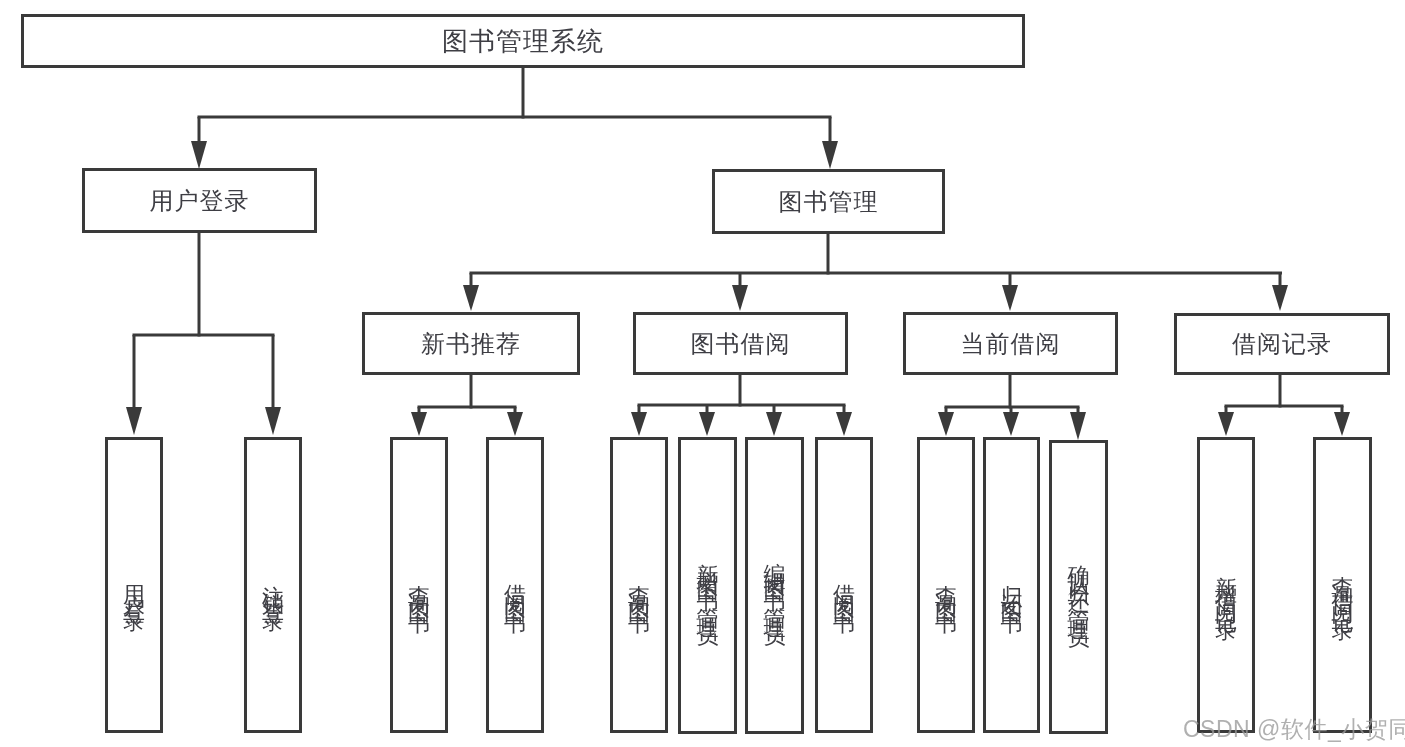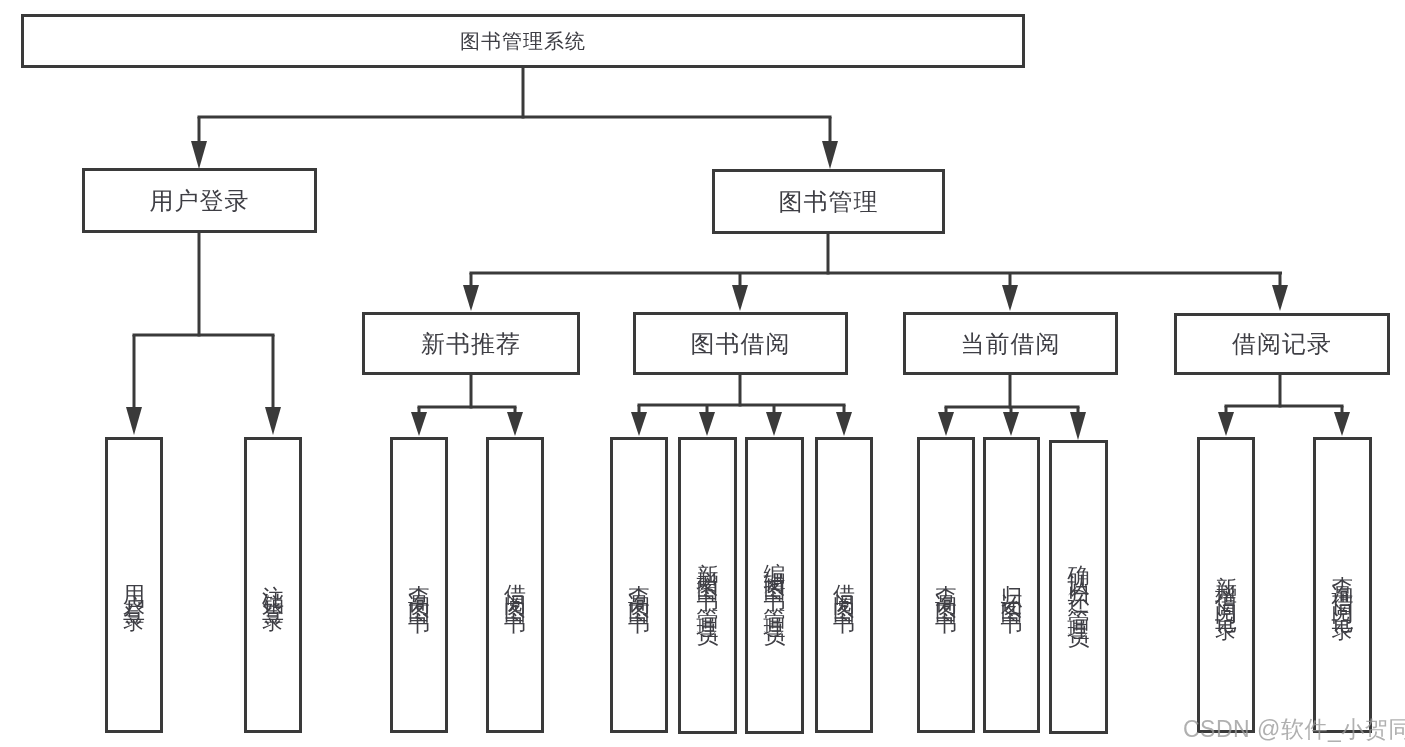--- a/index.html
+++ b/index.html
@@ -6,21 +6,21 @@
   .stage{
     position:relative;width:1405px;height:747px;background:#ffffff;
     font-family:"Liberation Sans","DejaVu Sans",sans-serif;overflow:hidden;
   }
   .connectors{position:absolute;left:0;top:0;z-index:1;}
   .node{
     position:absolute;box-sizing:border-box;border:3px solid #3a3a3a;background:#ffffff;
     display:flex;align-items:center;justify-content:center;color:#3e3e44;z-index:2;
   }
   .hbox .lbl{font-size:24px;letter-spacing:1px;white-space:nowrap;}
-  .root .lbl{font-size:20px;}
+  .root .lbl{font-size:26px;}
   .vbox .vlbl{
     writing-mode:vertical-rl;text-orientation:mixed;
     font-size:22px;letter-spacing:9px;line-height:1;
   }
   .watermark{
     position:absolute;left:1183px;top:714px;z-index:3;
     font-size:23px;letter-spacing:0.5px;color:rgba(154,154,154,0.78);white-space:nowrap;
   }
 </style>
 </head>

